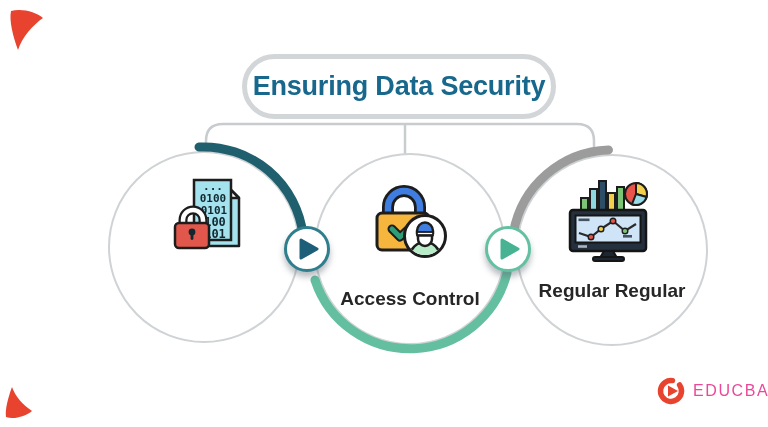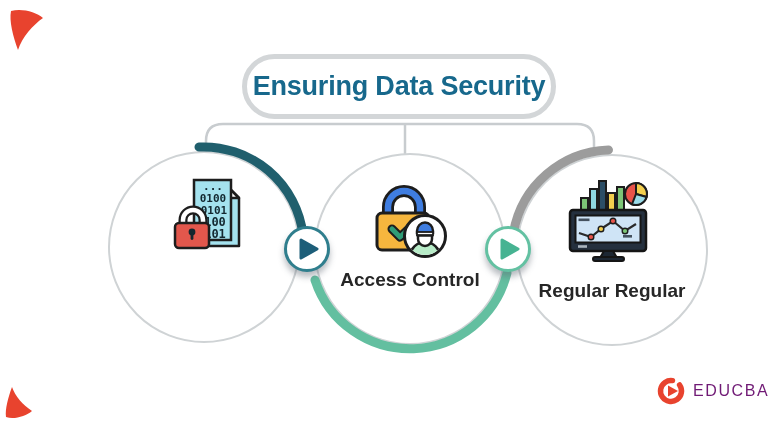--- a/index.html
+++ b/index.html
@@ -17,41 +17,41 @@
   }
   .title-pill span{
     font-size:27px;font-weight:700;color:#17688c;letter-spacing:-0.2px;white-space:nowrap;
   }
   
   .node-label{
     position:absolute;text-align:center;color:#262626;font-weight:600;font-size:19px;
     line-height:24px;z-index:2;
   }
   #label-1{left:114px;top:274px;width:180px;}
-  #label-2{left:320px;top:268px;width:180px;}
+  #label-2{left:320px;top:287px;width:180px;}
   #label-3{left:517px;top:279px;width:190px;}
   
   .node-icon{position:absolute;z-index:2;}
   #icon-1{left:168px;top:177px;}
   #icon-2{left:362px;top:176px;}
   #icon-3{left:566px;top:179px;}
   
   .arrow-btn{
     position:absolute;width:46px;height:46px;box-sizing:border-box;border-radius:50%;
     background:#fff;z-index:4;display:flex;align-items:center;justify-content:center;
     box-shadow:0 5px 6px rgba(95,105,115,0.45);
   }
   #arrow-1{left:284px;top:226px;border:3px solid #2f7e8d;}
   #arrow-2{left:485px;top:226px;border:3px solid #63c1a2;}
   
   .brand{
     position:absolute;left:656px;top:376px;display:flex;align-items:center;gap:7px;z-index:5;
   }
   .brand .brand-text{
-    font-size:16px;font-weight:500;color:#701a75;letter-spacing:1.6px;
+    font-size:16px;font-weight:500;color:#ec4899;letter-spacing:1.6px;
   }
   .corner{position:absolute;z-index:5;}
   #corner-tl{left:8px;top:8px;}
   #corner-bl{left:4px;top:386px;}
 </style>
 </head>
 <body>
 
 <div class="stage">
 

